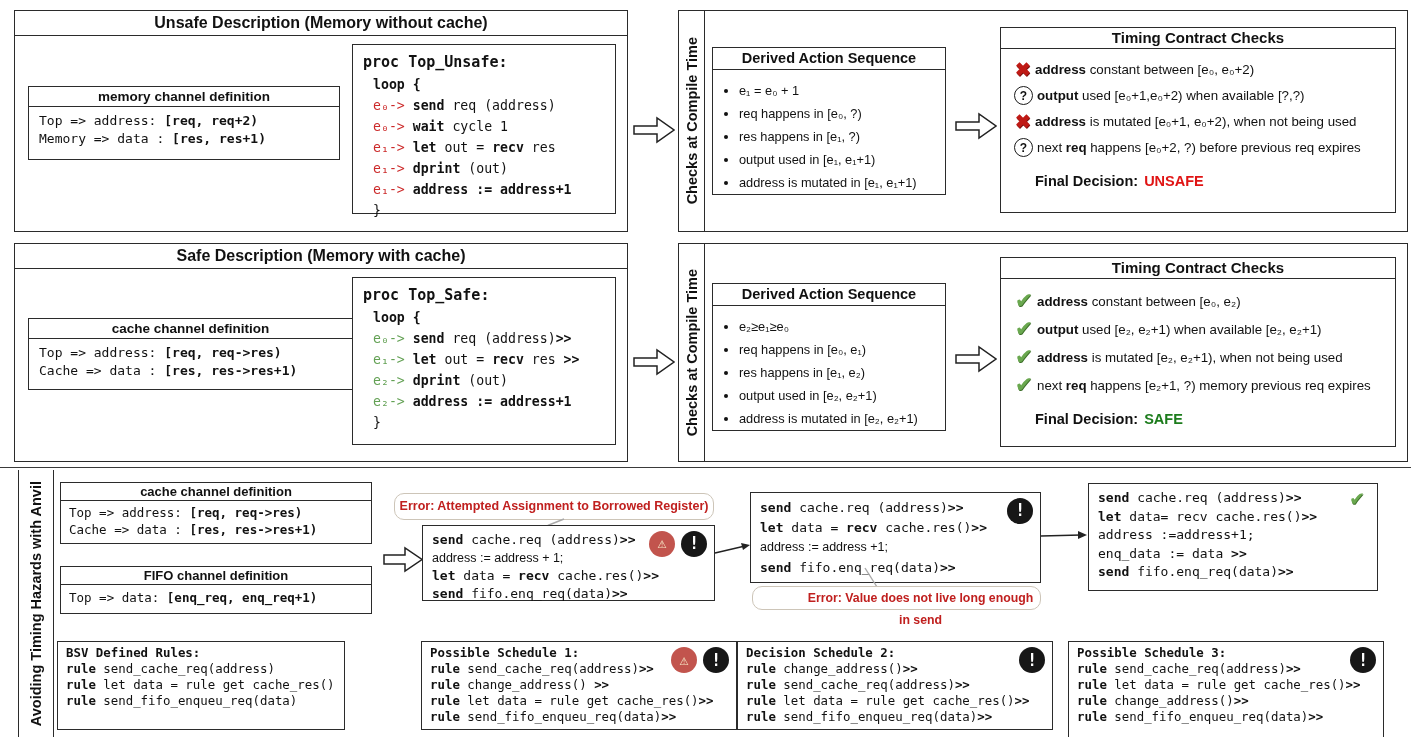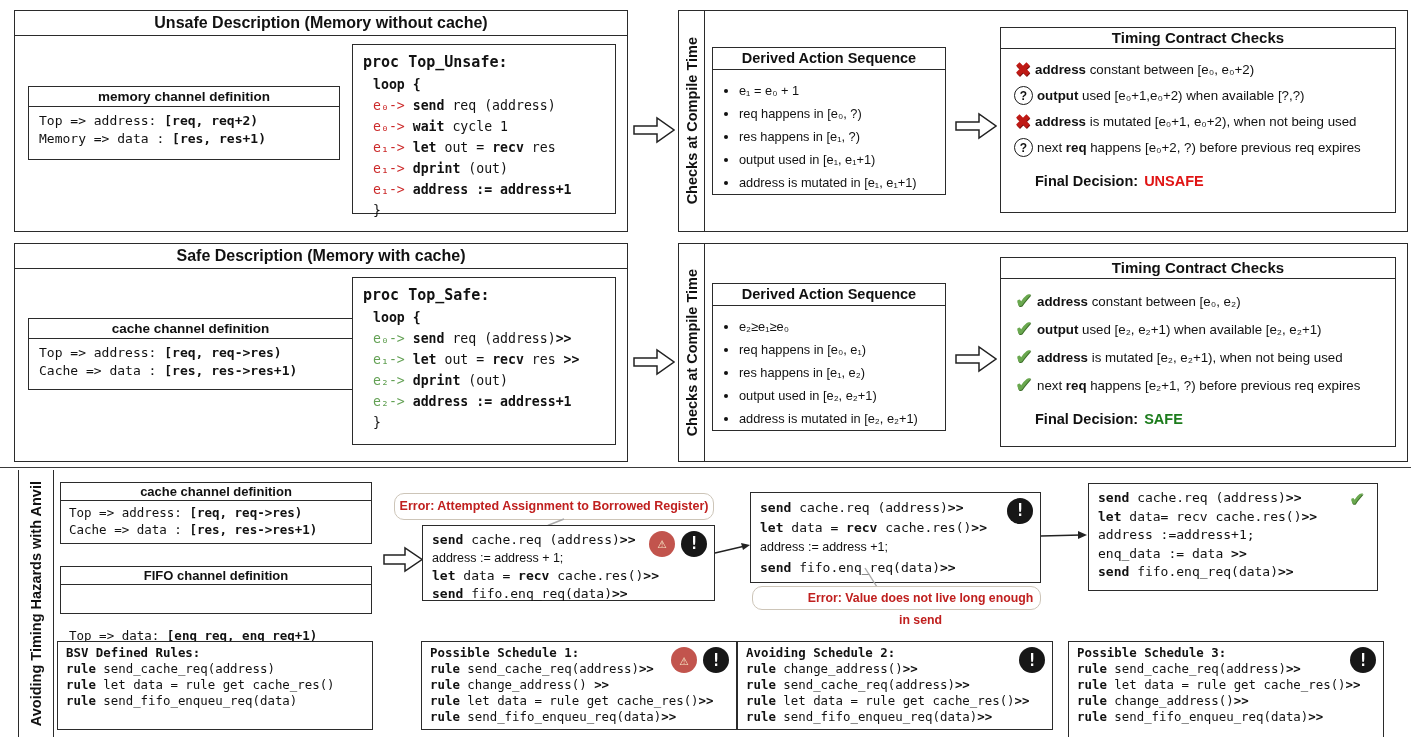--- a/index.html
+++ b/index.html
@@ -206,21 +206,21 @@
       <div class="check-row">
         <span class="icon icon-check"></span>
         <span class="txt"><span class="b">output</span><span> used [e₂, e₂+1) when available [e₂, e₂+1)</span></span>
       </div>
       <div class="check-row">
         <span class="icon icon-check"></span>
         <span class="txt"><span class="b">address</span><span> is mutated [e₂, e₂+1), when not being used</span></span>
       </div>
       <div class="check-row">
         <span class="icon icon-check"></span>
-        <span class="txt"><span>next </span><span class="b">req</span><span> happens [e₂+1, ?) before previous req expires</span></span>
+        <span class="txt"><span>next </span><span class="b">req</span><span> happens [e₂+1, ?) memory previous req expires</span></span>
       </div>
     </div>
   <div class="final">
     <span>Final Decision:</span><span class="val val-safe">SAFE</span>
   </div>
 </div>
 
 <div class="sep-line" style="top:467px;"></div>
 
 <div style="position:absolute;left:18px;top:470px;width:36px;height:267px;border-left:1.6px solid #2b2b2b;border-right:1.6px solid #2b2b2b;display:flex;align-items:center;justify-content:center;box-sizing:border-box;">
@@ -230,21 +230,21 @@
 <div class="box" style="left:60px;top:482px;width:312px;height:62px;">
   <div class="box-title chan-title" style="height:18px;line-height:17px;font-size:13px;">cache channel definition</div>
   <div class="chan-body mono" style="padding:3px 8px;font-size:12.5px;line-height:17px;">
       <div class="code-line"><span>Top =&gt; address: </span><span class="b">[req, req-&gt;res)</span></div>
       <div class="code-line"><span>Cache =&gt; data : </span><span class="b">[res, res-&gt;res+1)</span></div>
     </div>
 </div>
 
 <div class="box" style="left:60px;top:566px;width:312px;height:48px;">
   <div class="box-title chan-title" style="height:18px;line-height:17px;font-size:13px;">FIFO channel definition</div>
-  <div class="chan-body mono" style="padding:4px 8px;font-size:12.5px;line-height:17px;margin-top:38px;">
+  <div class="chan-body mono" style="padding:4px 8px;font-size:12.5px;line-height:17px;">
       <div class="code-line"><span>Top =&gt; data: </span><span class="b">[enq_req, enq_req+1)</span></div>
     </div>
 </div>
 
 <svg class="arrow" style="left:383px;top:546px;" width="40" height="27" viewBox="0 0 40 27">
   <polygon points="1,9 22,9 22,2 39,13.5 22,25 22,18 1,18" fill="#fff" stroke="#222" stroke-width="1.5"></polygon>
 </svg>
 
 <div class="error-callout" style="left:394px;top:493px;width:320px;height:27px;line-height:25px;font-size:12.5px;">Error: Attempted Assignment to Borrowed Register)</div>
 
@@ -299,21 +299,21 @@
       <div class="code-line"><span class="b">let</span><span> data= recv cache.res()</span><span class="b">&gt;&gt;</span></div>
       <div class="code-line"><span>address :=address+1;</span></div>
       <div class="code-line"><span>enq_data := data </span><span class="b">&gt;&gt;</span></div>
       <div class="code-line"><span class="b">send</span><span> fifo.enq_req(data)</span><span class="b">&gt;&gt;</span></div>
     </div>
   <div class="box-icons big-check">
       <span class="icon icon-check"></span>
     </div>
 </div>
 
-<div class="box thin rulebox mono" style="left:57px;top:641px;width:316px;height:89px;">
+<div class="box thin rulebox mono" style="left:57px;top:641px;width:288px;height:89px;">
   <div class="rtitle">BSV Defined Rules:</div>
   <div>
       <div class="code-line"><span class="b">rule</span><span> send_cache_req(address)</span></div>
       <div class="code-line"><span class="b">rule</span><span> let data = rule get cache_res()</span></div>
       <div class="code-line"><span class="b">rule</span><span> send_fifo_enqueu_req(data)</span></div>
     </div>
   <div class="box-icons"></div>
 </div>
 
 <div class="box thin rulebox mono" style="left:421px;top:641px;width:316px;height:89px;">
@@ -324,21 +324,21 @@
       <div class="code-line"><span class="b">rule</span><span> let data = rule get cache_res()</span><span class="b">&gt;&gt;</span></div>
       <div class="code-line"><span class="b">rule</span><span> send_fifo_enqueu_req(data)</span><span class="b">&gt;&gt;</span></div>
     </div>
   <div class="box-icons">
       <span class="icon icon-warn"></span>
       <span class="icon icon-bang"></span>
     </div>
 </div>
 
 <div class="box thin rulebox mono" style="left:737px;top:641px;width:316px;height:89px;">
-  <div class="rtitle">Avoiding Schedule 2:</div>
+  <div class="rtitle">Decision Schedule 2:</div>
   <div>
       <div class="code-line"><span class="b">rule</span><span> change_address()</span><span class="b">&gt;&gt;</span></div>
       <div class="code-line"><span class="b">rule</span><span> send_cache_req(address)</span><span class="b">&gt;&gt;</span></div>
       <div class="code-line"><span class="b">rule</span><span> let data = rule get cache_res()</span><span class="b">&gt;&gt;</span></div>
       <div class="code-line"><span class="b">rule</span><span> send_fifo_enqueu_req(data)</span><span class="b">&gt;&gt;</span></div>
     </div>
   <div class="box-icons">
       <span class="icon icon-bang"></span>
     </div>
 </div>

